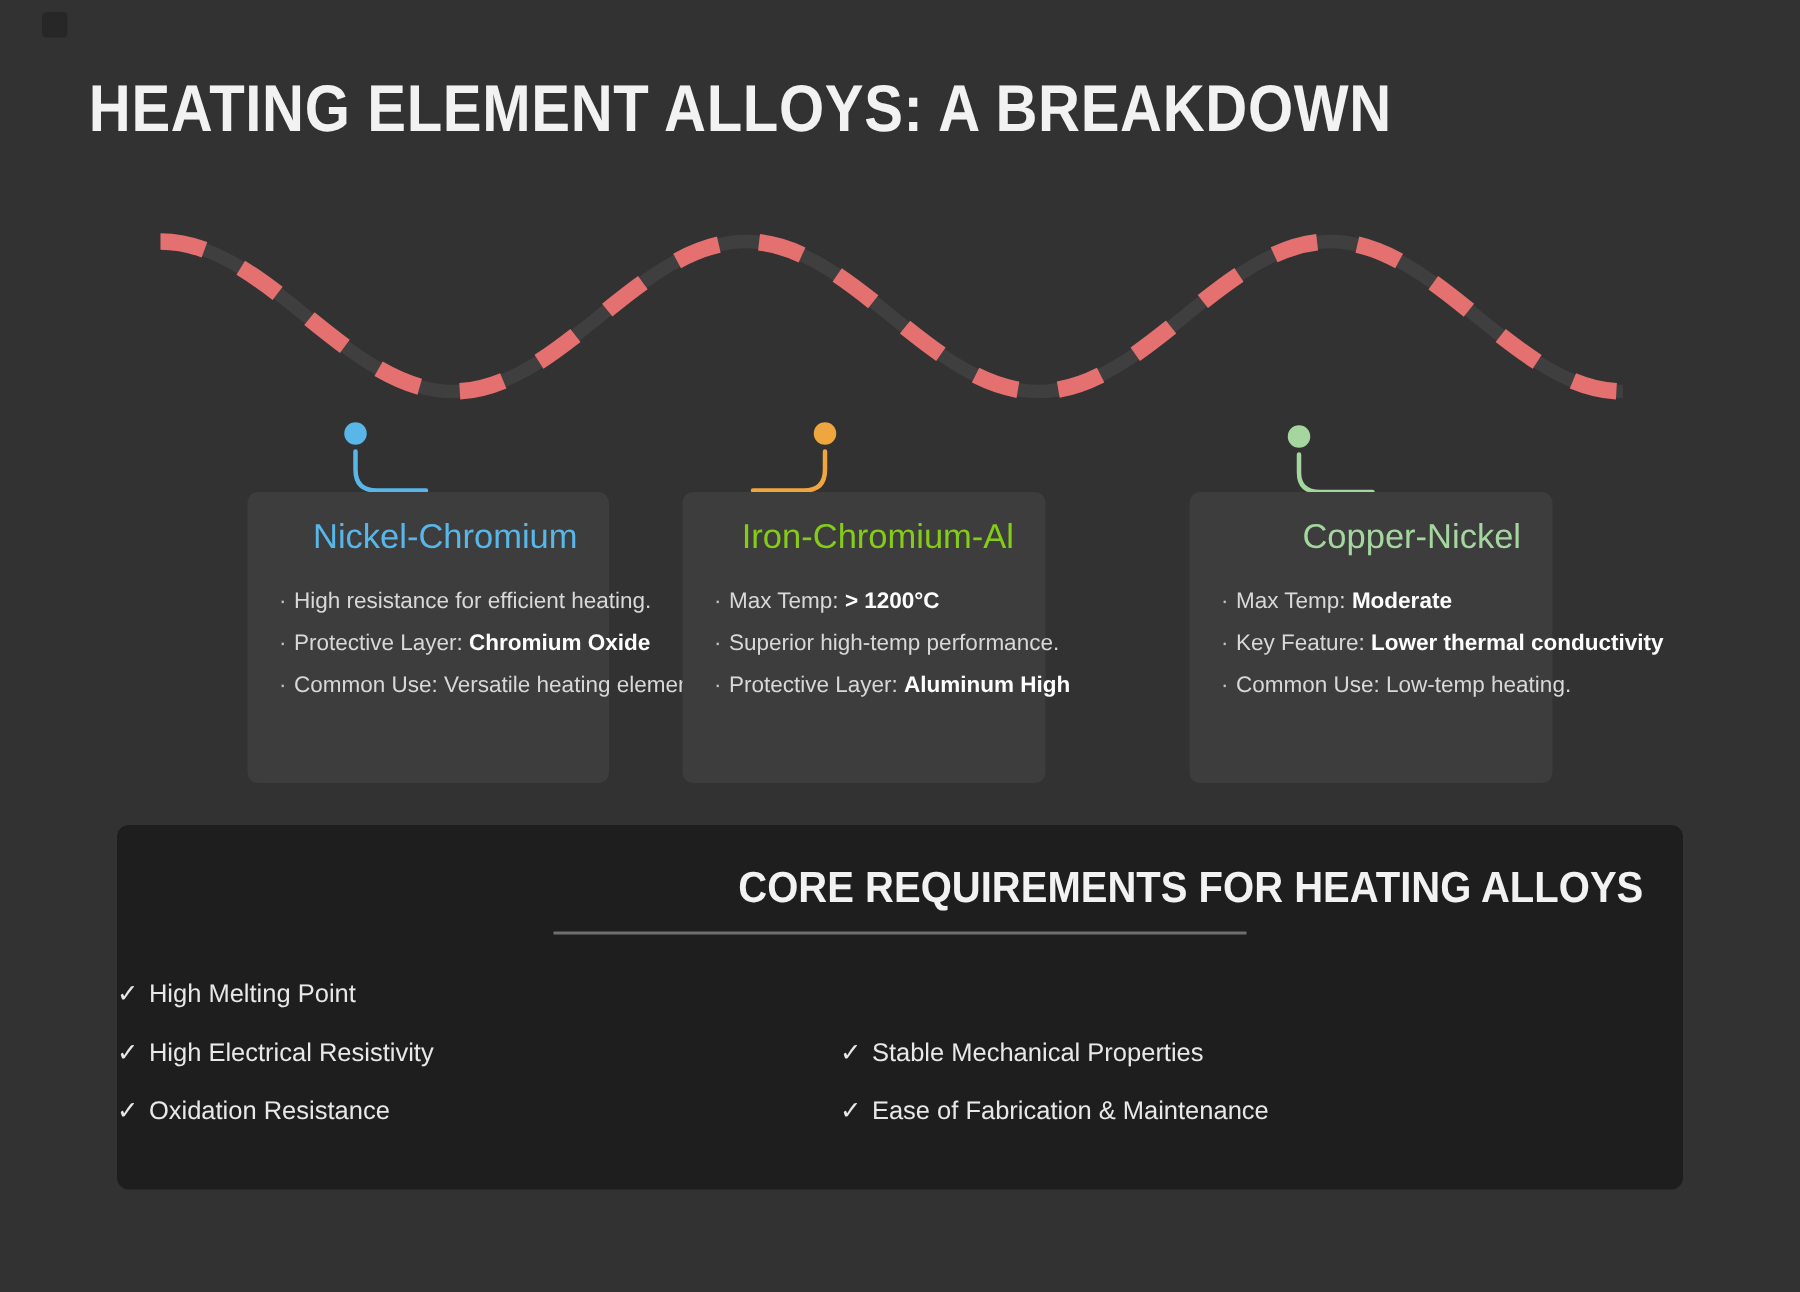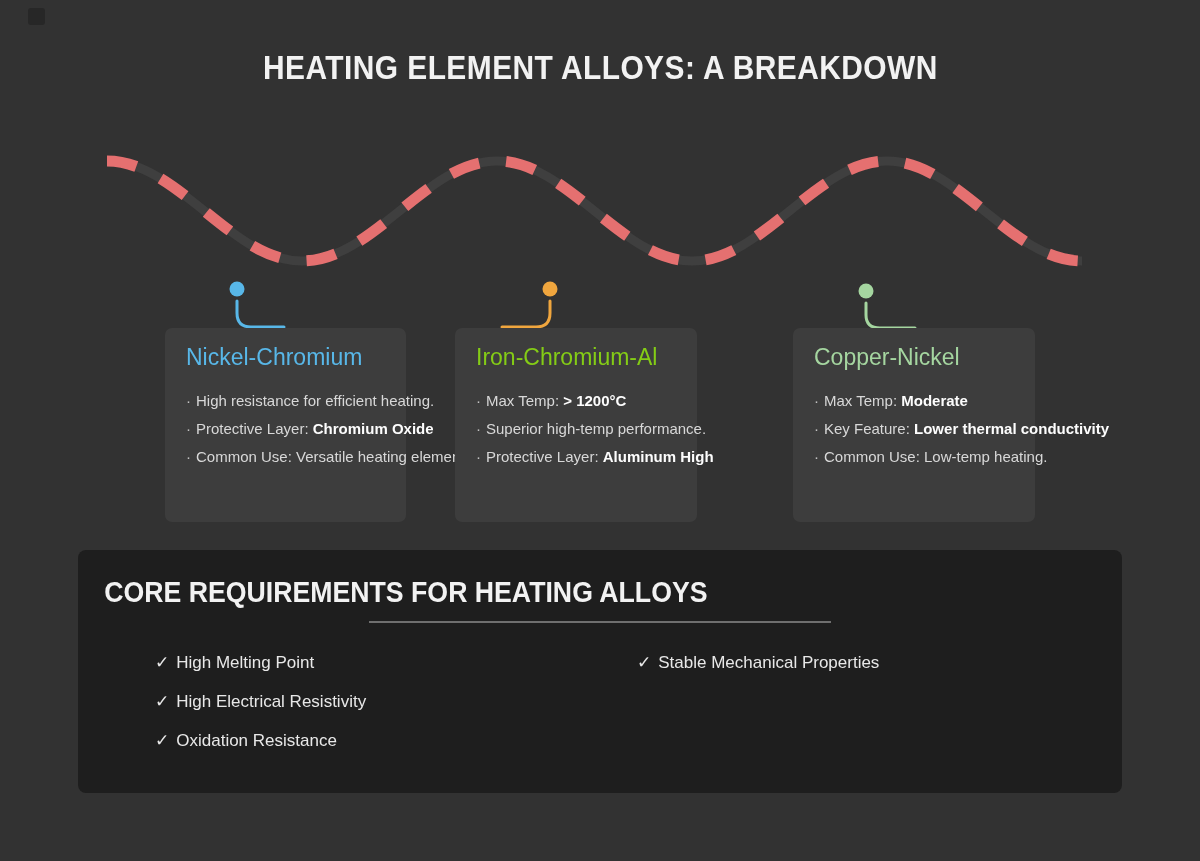--- a/index.html
+++ b/index.html
@@ -9,53 +9,53 @@
     font-family:"Liberation Sans", sans-serif;
     position:relative;overflow:hidden;
   }
   .canvas{position:absolute;inset:0;}
   .corner-mark{
     position:absolute;left:28px;top:8px;width:17px;height:17px;
     background:#272727;border-radius:3px;
   }
   .main-title{
     position:absolute;top:48px;left:0;width:1200px;margin:0;
-    text-align:center;font-size:34px;font-weight:bold;color:#f2f2f2;
+    font-size:44px;font-weight:bold;color:#f2f2f2;
     letter-spacing:.5px;
   }
   .main-title .squeeze{display:inline-block;transform:scaleX(.88);transform-origin:center;}
   .wave-svg{position:absolute;left:0;top:120px;}
   .card{
     position:absolute;top:328px;height:194px;background:#3d3d3d;
     border-radius:7px;box-sizing:border-box;padding:14px 0 0 21px;
   }
   .card1{left:165px;width:241px;}
   .card2{left:455px;width:242px;}
   .card3{left:793px;width:242px;}
   .card-title{
-    text-align:left;font-size:23px;line-height:30px;margin:0 21px 15px 0;
+    text-align:right;font-size:23px;line-height:30px;margin:0 21px 15px 0;
     font-weight:normal;
   }
   .card-row{
     font-size:15px;line-height:28px;color:#d8d8d8;
     white-space:nowrap;overflow:visible;
   }
   .card-row strong{color:#fdfdfd;font-weight:bold;}
   .bullet{color:#c2c2c2;margin-right:5px;}
   .core-panel{
     position:absolute;left:78px;top:550px;width:1044px;height:243px;
     background:#1e1e1e;border-radius:8px;box-sizing:border-box;
   }
   .core-title{
-    margin:26px 0 0 0;text-align:left;font-size:29px;line-height:33px;
+    margin:26px 0 0 0;text-align:right;font-size:29px;line-height:33px;
     font-weight:bold;color:#f2f2f2;
   }
   .core-title .squeeze{display:inline-block;transform:scaleX(.92);transform-origin:center;}
   .core-divider{width:462px;height:2px;background:#6f6f6f;margin:12px auto 0;}
-  .core-grid{display:flex;margin-top:20px;padding-left:77px;}
+  .core-grid{display:flex;margin-top:20px;align-items:flex-end;}
   .core-col-left{width:482px;}
   .core-col-right{flex:1;}
   .core-item{font-size:17px;line-height:39px;color:#e8e8e8;white-space:nowrap;}
   .check{margin-right:7px;font-weight:normal;}
 </style>
 </head>
 <body>
 
 <div class="canvas">
 
@@ -112,17 +112,18 @@
     <h2 class="core-title"><span class="squeeze">CORE REQUIREMENTS FOR HEATING ALLOYS</span></h2>
     <div class="core-divider"></div>
     <div class="core-grid">
       <div class="core-col-left" id="core-left">
           <div class="core-item"><span class="check">✓</span>High Melting Point</div>
           <div class="core-item"><span class="check">✓</span>High Electrical Resistivity</div>
           <div class="core-item"><span class="check">✓</span>Oxidation Resistance</div>
         </div>
       <div class="core-col-right" id="core-right">
           <div class="core-item"><span class="check">✓</span>Stable Mechanical Properties</div>
+          <div class="core-item"><span class="check">✓</span>Ease of Fabrication &amp; Maintenance</div>
         </div>
     </div>
   </div>
 
 </div>
 
 </body></html>

